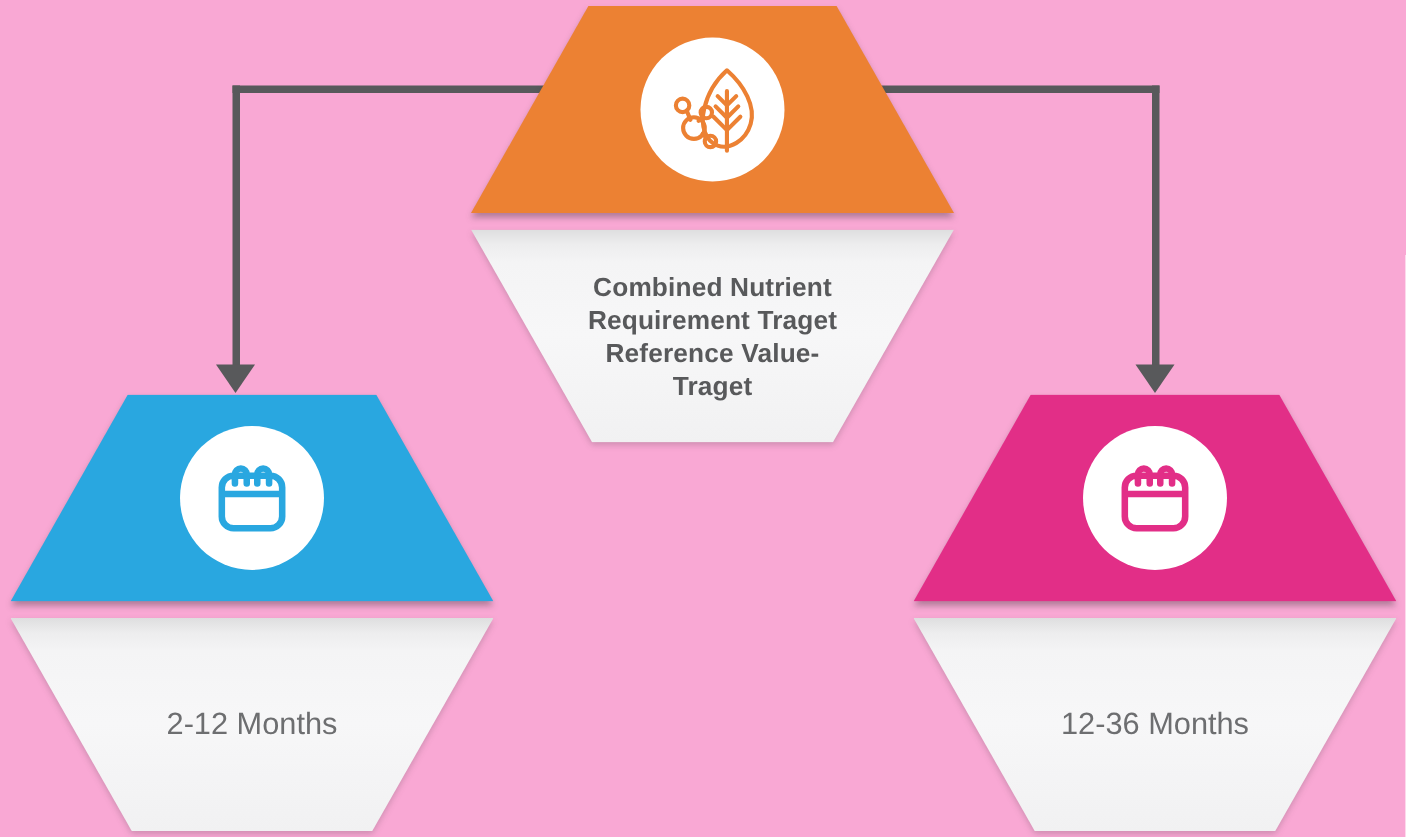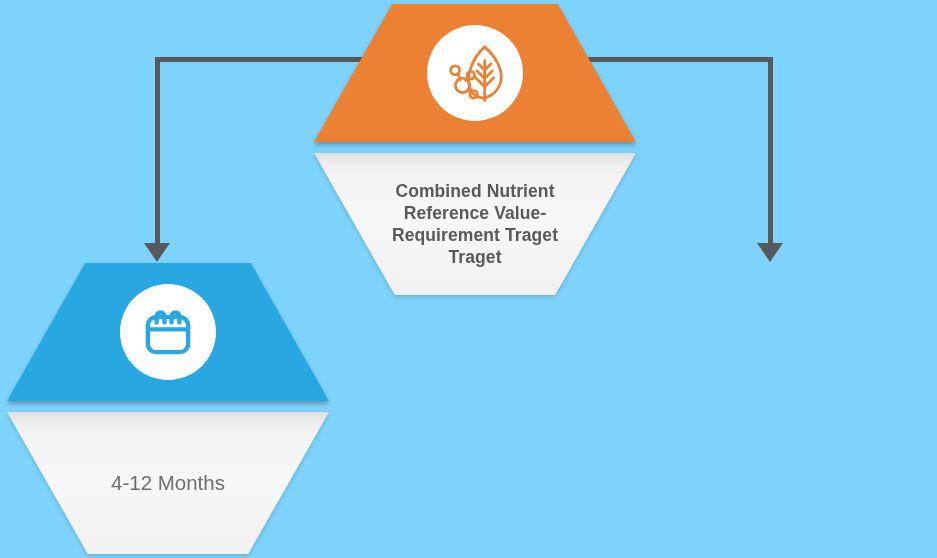--- a/index.html
+++ b/index.html
@@ -1,17 +1,17 @@
 <!DOCTYPE html>
 <html style="--orange: #EC8133; --blue: #29A7E0; --pink: #E22E87; --connector: #58595B; --title-text: #58595B; --label-text: #6D6E70;"><head>
 <meta charset="utf-8">
 <style>
   html,body{margin:0;padding:0;background:#ffffff;}
   .canvas{
-    position:relative;width:937px;height:558px;overflow:hidden;background:#7dd3fc;
+    position:relative;width:937px;height:558px;overflow:hidden;background:#f9a8d4;
     font-family:"Liberation Sans", sans-serif;
   }
   
   .conn{position:absolute;background:var(--connector);z-index:1;}
   .conn-lh{left:155px;top:57px;width:212px;height:5px;}
   .conn-lv{left:155px;top:57px;width:5px;height:187px;}
   .conn-rh{left:582px;top:57px;width:191px;height:5px;}
   .conn-rv{left:768px;top:57px;width:5px;height:187px;}
   .arrowhead{
     position:absolute;width:0;height:0;z-index:1;
@@ -85,22 +85,22 @@
             <path d="M38.5,55 L34.5,59"></path>
             <path d="M38.5,71.5 L41.5,75"></path>
           </svg>
         </div>
       </div>
     </div>
     <div class="shadow-bot">
       <div class="hex-bottom">
         <div class="hex-title">
           <span>Combined Nutrient</span>
+          <span>Requirement Traget</span>
           <span>Reference Value-</span>
-          <span>Requirement Traget</span>
           <span>Traget</span>
         </div>
       </div>
     </div>
   </div>
 
   <div class="hex hex-left">
     <div class="shadow-top">
       <div class="hex-top c-blue">
         <div class="icon-circle">
@@ -108,19 +108,38 @@
             <rect x="9" y="15" width="46" height="40" rx="9"></rect>
             <path d="M9.5,29 L54.5,29"></path>
             <path d="M19,21 v-7 a4.5,4.5 0 0 1 9,0 v7"></path>
             <path d="M36,21 v-7 a4.5,4.5 0 0 1 9,0 v7"></path>
           </svg>
         </div>
       </div>
     </div>
     <div class="shadow-bot">
       <div class="hex-bottom">
-        <div class="hex-label">4-12 Months</div>
+        <div class="hex-label">2-12 Months</div>
       </div>
     </div>
   </div>
 
+  <div class="hex hex-right">
+    <div class="shadow-top">
+      <div class="hex-top c-pink">
+        <div class="icon-circle">
+          <svg width="56" height="56" viewBox="0 0 64 64" fill="none" stroke="currentColor" stroke-width="5" stroke-linecap="round" stroke-linejoin="round">
+            <rect x="9" y="15" width="46" height="40" rx="9"></rect>
+            <path d="M9.5,29 L54.5,29"></path>
+            <path d="M19,21 v-7 a4.5,4.5 0 0 1 9,0 v7"></path>
+            <path d="M36,21 v-7 a4.5,4.5 0 0 1 9,0 v7"></path>
+          </svg>
+        </div>
+      </div>
+    </div>
+    <div class="shadow-bot">
+      <div class="hex-bottom">
+        <div class="hex-label">12-36 Months</div>
+      </div>
+    </div>
+  </div>
 
 </div>
 
 </body></html>

